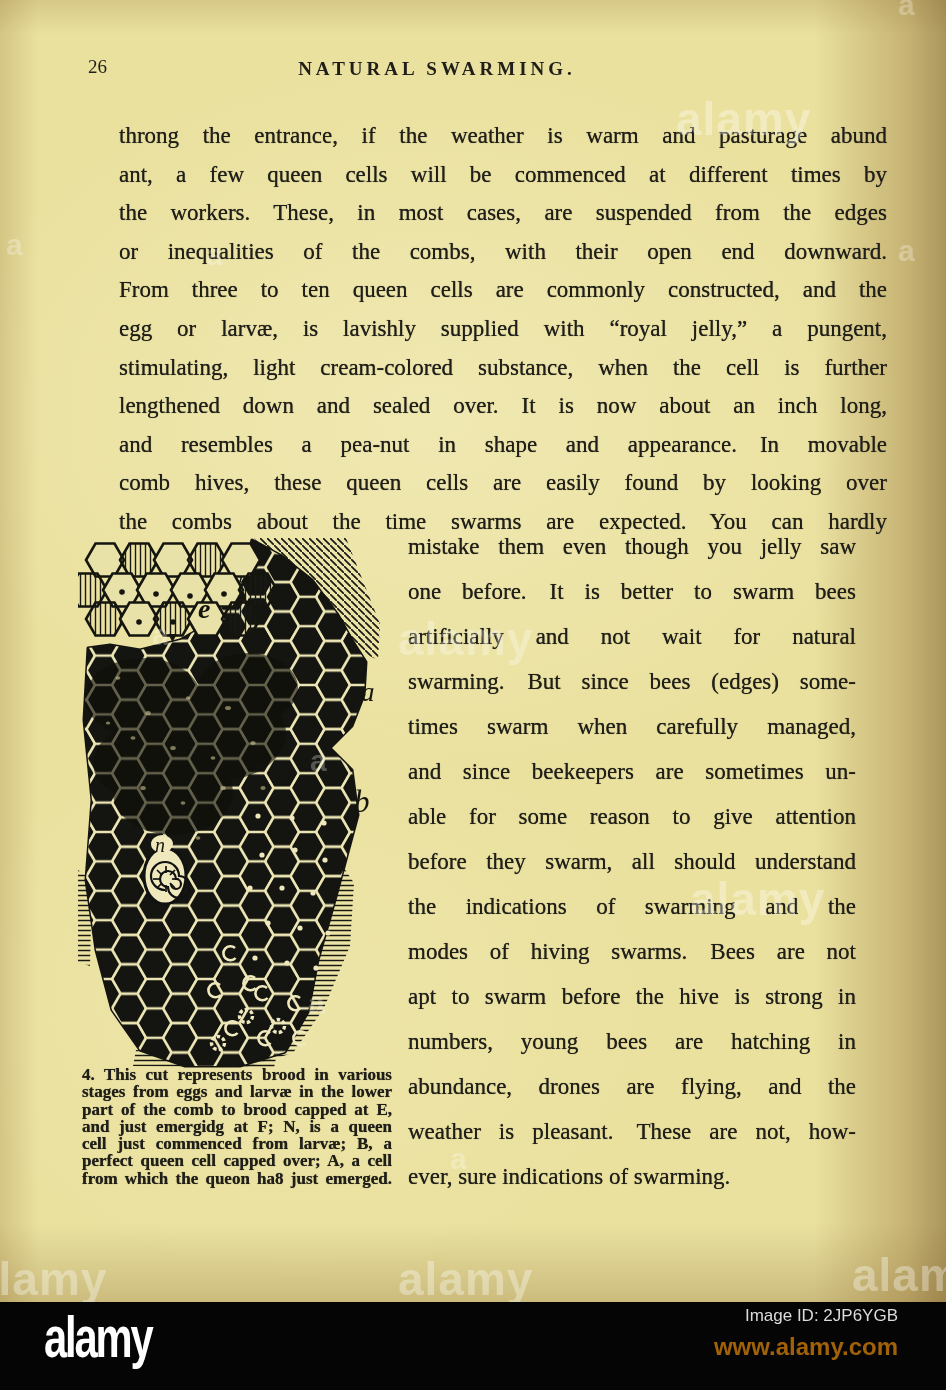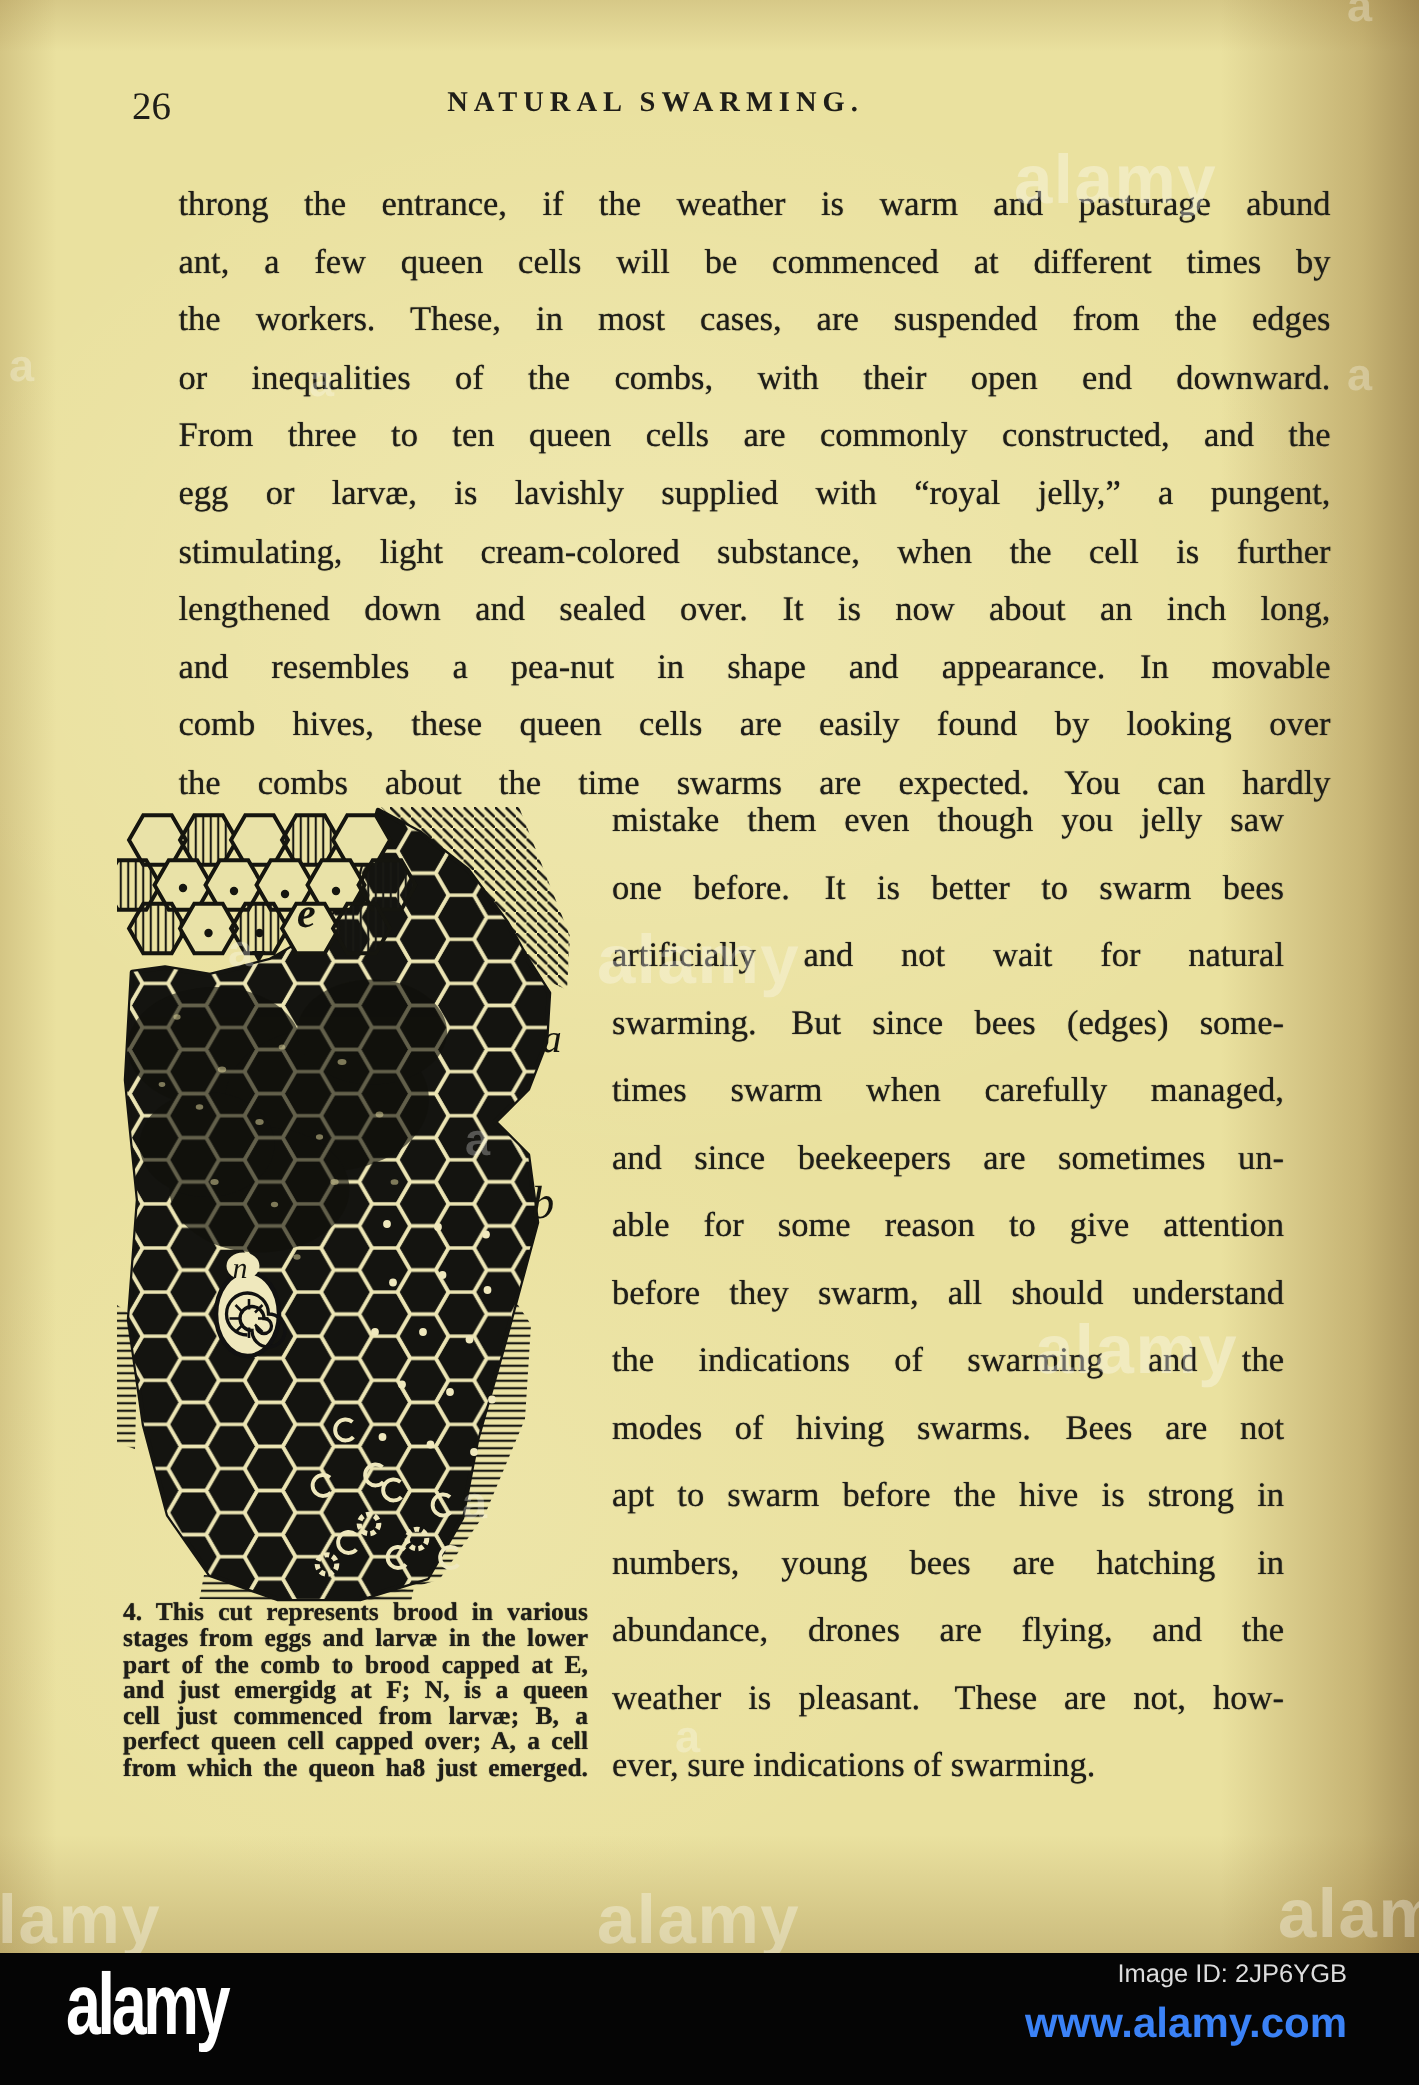--- a/index.html
+++ b/index.html
@@ -6,21 +6,21 @@
   .stage{
     position:relative;width:946px;height:1390px;overflow:hidden;
     font-family:"Liberation Serif",serif;color:#1f1e18;
     background-color:#eae19f;
     background-image:
       radial-gradient(ellipse 700px 520px at 45% 30%, rgba(255,252,228,.26), rgba(255,252,228,0) 70%),
       radial-gradient(ellipse 520px 420px at 32% 72%, rgba(250,246,210,.18), rgba(250,246,210,0) 70%),
       linear-gradient(to right, rgba(146,114,52,.25) 0%, rgba(146,114,52,0) 4%, rgba(146,114,52,0) 86%, rgba(139,104,44,.38) 96%, rgba(118,86,36,.55) 100%),
       linear-gradient(to bottom, rgba(146,114,52,.22) 0%, rgba(146,114,52,0) 2.5%, rgba(146,114,52,0) 88%, rgba(125,94,40,.4) 96%, rgba(108,80,34,.55) 100%);
   }
-  .pageno{position:absolute;left:88px;top:56px;font-size:26px;}
+  .pageno{position:absolute;left:88px;top:56px;font-size:19px;}
   .runhead{position:absolute;left:0;top:58px;width:874px;text-align:center;
     font-weight:bold;font-size:19px;letter-spacing:4px;}
   .textblock{position:absolute;}
   .ln{display:block;text-align:justify;text-align-last:justify;
       text-shadow:0 0 .7px rgba(27,26,20,.85);}
   .ln.nj{text-align-last:left;}
   .para{left:88px;top:117px;width:768px;font-size:23px;margin-left:31px;}
   .para .ln{height:38.6px;line-height:38.6px;}
   .rcol{left:408px;top:524px;width:448px;font-size:23px;}
   .rcol .ln{height:45px;line-height:45px;}
@@ -29,21 +29,21 @@
   .figure{position:absolute;left:78px;top:538px;width:325px;height:530px;}
   .wm{position:absolute;font-family:"Liberation Sans",sans-serif;font-weight:bold;
       font-size:46px;letter-spacing:1px;color:rgba(255,255,255,.34);pointer-events:none;}
   .wm.s{font-size:30px;color:rgba(255,255,255,.28);}
   .bar{position:absolute;left:0;top:1302px;width:946px;height:88px;background:#050505;}
   .logo{position:absolute;left:44px;top:6px;font-family:"Liberation Sans",sans-serif;
       font-weight:bold;font-size:58px;line-height:58px;color:#fff;
       transform:scaleX(.72);transform-origin:0 0;letter-spacing:-3px;}
   .meta{position:absolute;right:48px;top:4px;text-align:right;font-family:"Liberation Sans",sans-serif;}
   .meta .id{font-size:17px;color:#dcdcdc;margin-bottom:7px;}
-  .meta .url{font-size:28px;font-weight:bold;color:#3b82f6;}
+  .meta .url{font-size:24px;font-weight:bold;color:#a16207;}
 </style>
 </head>
 <body>
 
 <div class="stage">
 
   <div class="pageno">26</div>
   <div class="runhead">NATURAL SWARMING.</div>
 
   <div class="textblock para">

